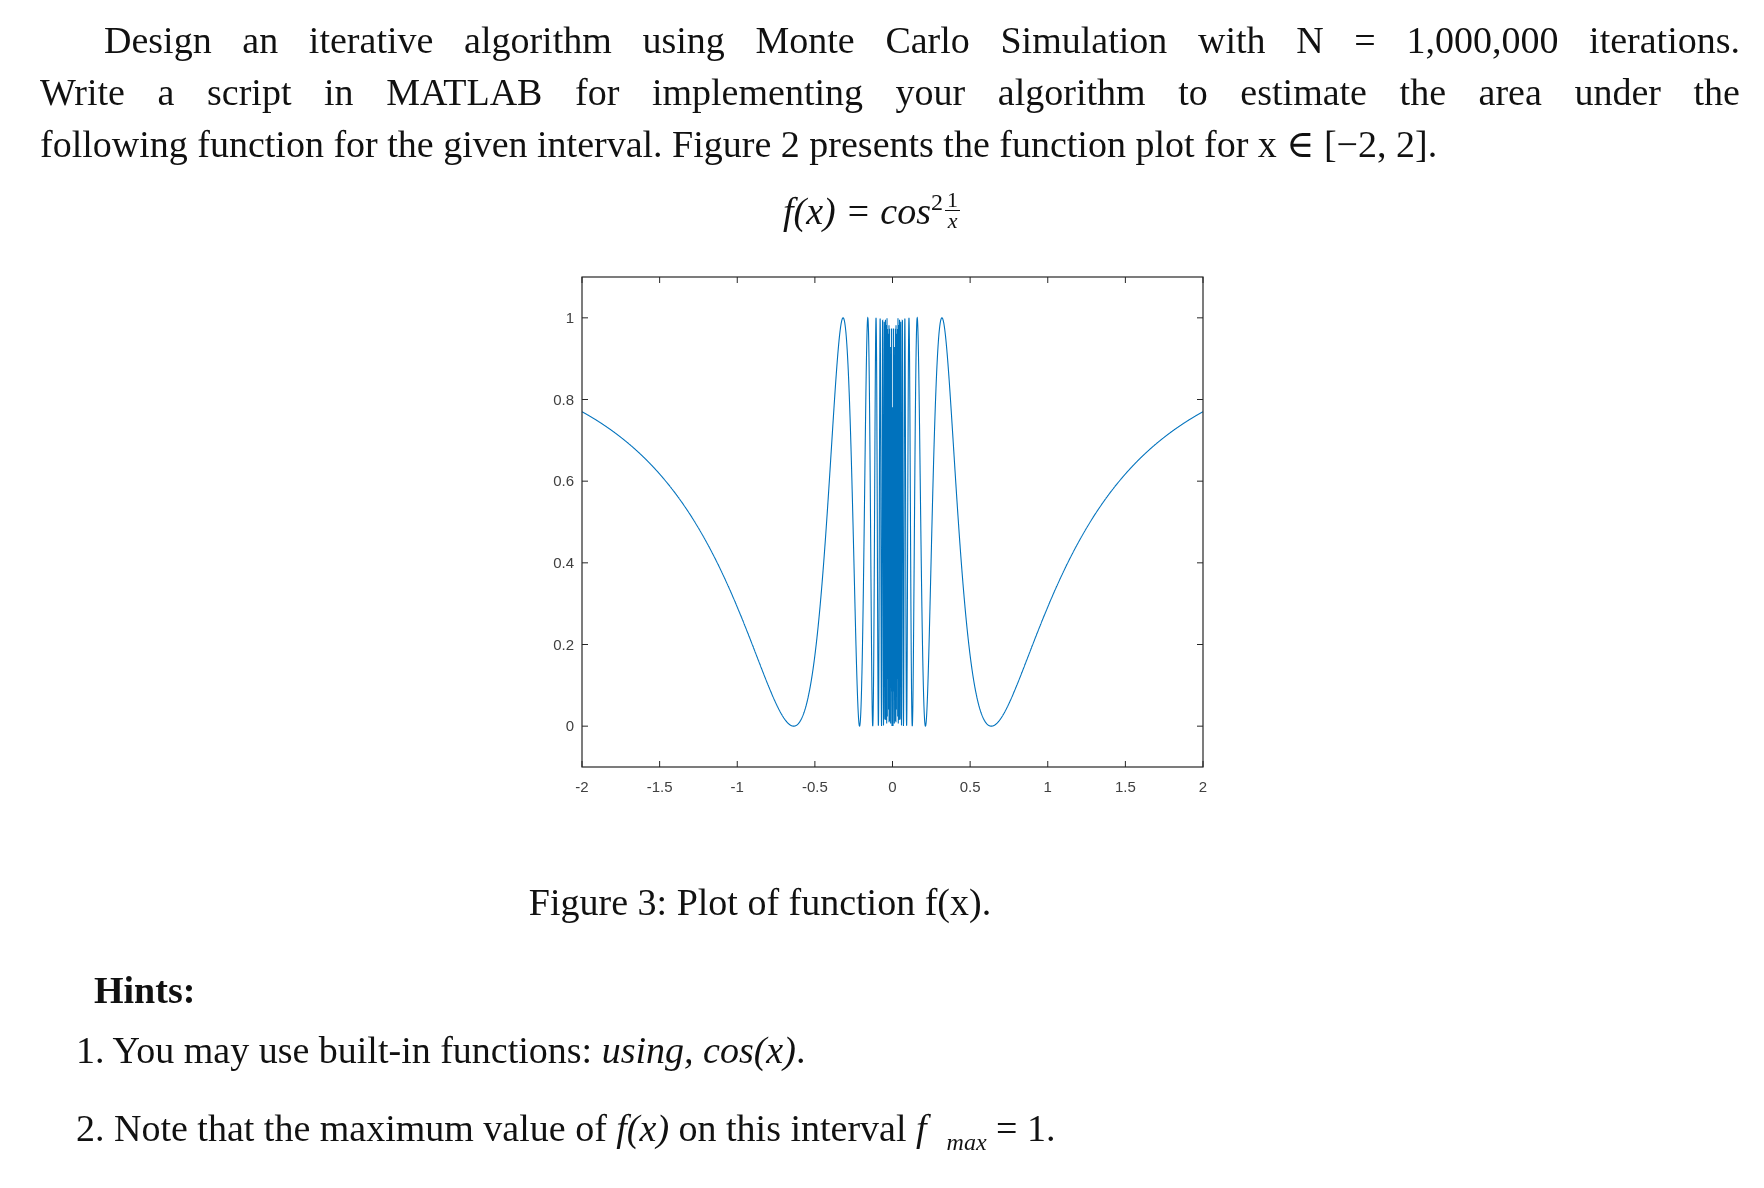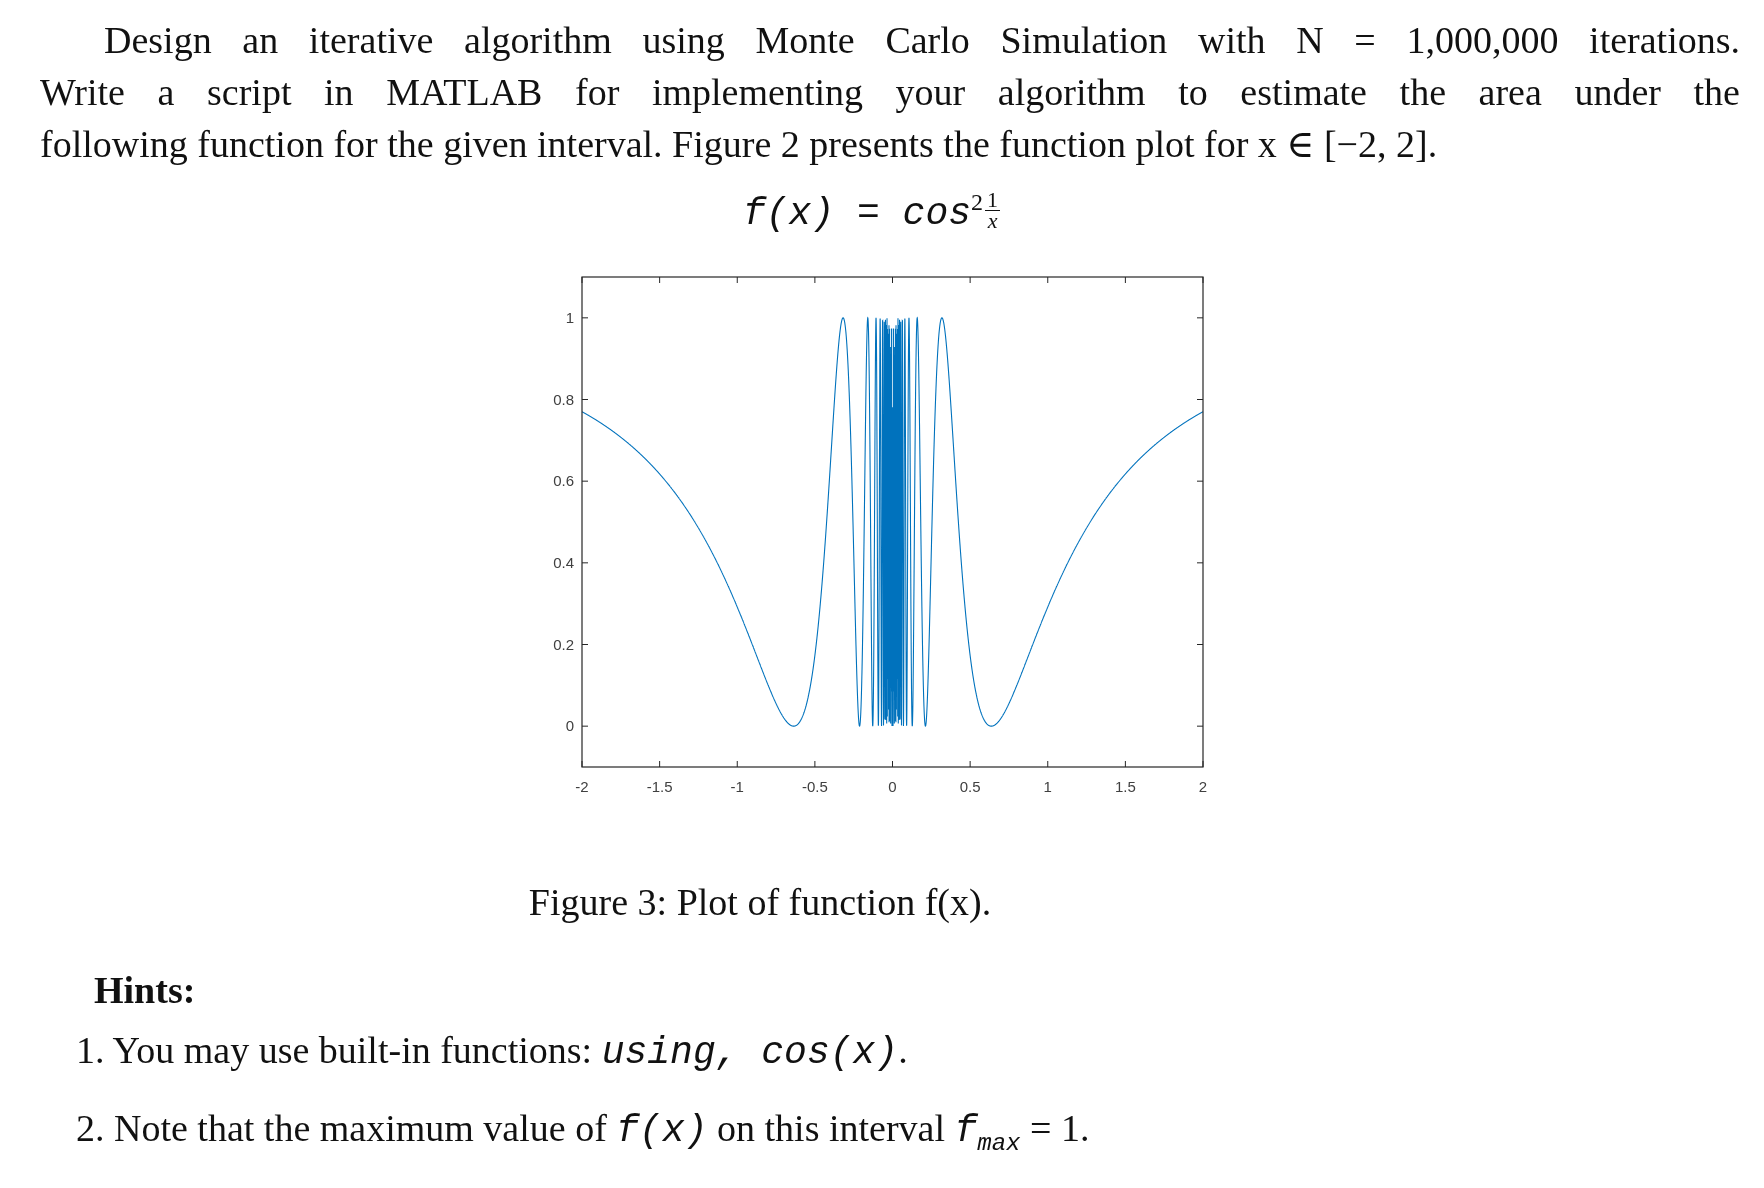--- a/index.html
+++ b/index.html
@@ -3,32 +3,32 @@
 <meta charset="utf-8">
 <style>
   html, body { margin:0; padding:0; background:#ffffff; }
   body { width:1764px; height:1188px; position:relative; overflow:hidden;
          font-family:"Liberation Serif","DejaVu Serif",serif; color:#111; }
   .para { position:absolute; left:24px; top:14px; width:1716px; font-size:38px; line-height:52px; text-align:justify; }
   .para .line { display:block; white-space:nowrap; text-align:justify; text-align-last:justify;margin-left:16px; }
   .para .line.first { padding-left:64px; }
   .para .line.last { text-align-last:left; }
   .eq { position:absolute; top:176px; left:0; width:1764px; text-align:center; font-size:38px; line-height:52px; }
-  .it { font-style:italic;font-family:Liberation Mono, monospace; }
+  .it { font-style:italic; }
   .frac { display:inline-block; vertical-align:middle; text-align:center; font-size:22px; line-height:20px; margin:0 2px; position:relative; top:-4px;}
   .frac .num { display:block; border-bottom:1.5px solid #111; padding:0 2px; }
   .frac .den { display:block; font-style:italic; }
   sup { font-size:24px; }
   .figure { position:absolute; left:520px; top:260px; width:720px; height:560px; }
   .caption { position:absolute; top:880px; left:0; width:1520px; text-align:center; font-size:38px; }
   .hints-title { position:absolute; left:94px; top:968px; font-size:38px; font-weight:bold; }
   .hint { position:absolute; left:76px; font-size:38px; }
   .hint1 { top:1028px; }
   .hint2 { top:1106px; }
-  sub { font-size:24px; }
+  sub { font-size:24px;margin-left:20px; }
   .ax { font-family:"Liberation Sans","DejaVu Sans",sans-serif; font-size:15px; fill:#404040; }
 </style>
 </head>
 <body>
 
 <div class="para">
   <span class="line first">Design an iterative algorithm using Monte Carlo Simulation with N = 1,000,000 iterations.</span>
   <span class="line">Write a script in MATLAB for implementing your algorithm to estimate the area under the</span>
   <span class="line last">following function for the given interval. Figure 2 presents the function plot for x ∈ [−2, 2].</span>
 </div>

